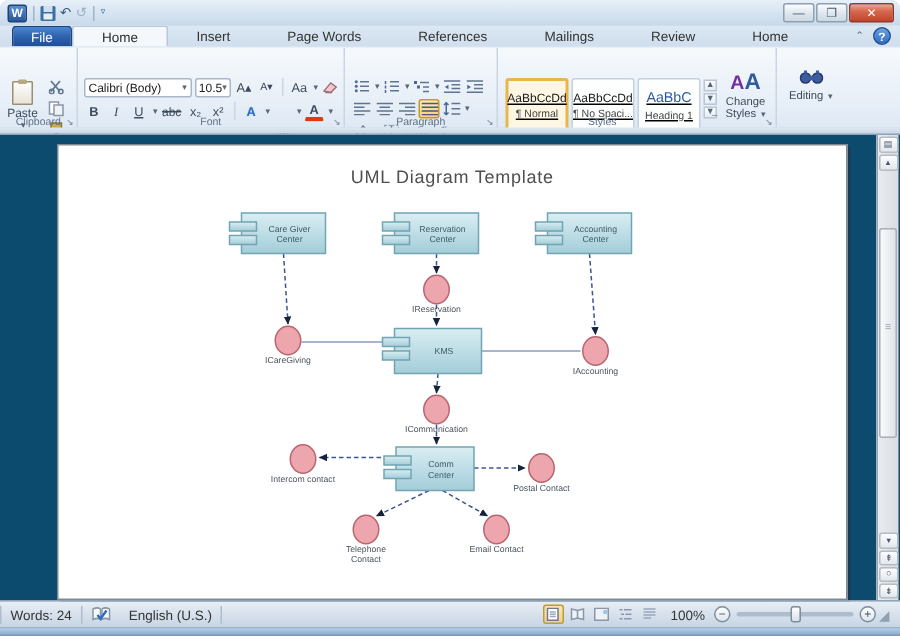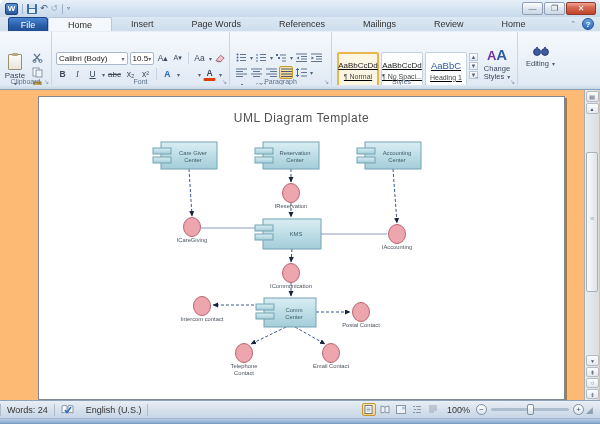--- a/index.html
+++ b/index.html
@@ -103,21 +103,21 @@
   .cs-label { font-size:7.5px; color:#3c4a5c; text-align:center; line-height:8px; margin-top:2px; }
 
   
   .g-edit { width:44px; border-right:none; display:flex; flex-direction:column; align-items:center; padding-top:4px; }
   .edit-label { font-size:7.5px; color:#3c4a5c; margin-top:2px; }
 
   .ribbon-bottom { position:absolute; left:0; top:85px; width:600px; height:5px;
     background:linear-gradient(#dfe9f4,#c9d6e4); border-bottom:1px solid #8fa3b8; }
 
   
-  .docarea { position:absolute; left:0; top:90px; width:600px; height:310px; background:#fdba74;padding-left:11px; }
+  .docarea { position:absolute; left:0; top:90px; width:600px; height:310px; background:#0c4a6e;padding-left:11px; }
   .page { position:absolute; left:38px; top:6px; width:527px; height:304px; background:#fff;
     border:1px solid #828890; box-shadow:2px 2px 0 rgba(40,44,50,.45); }
   .doc-title { position:absolute; left:0; top:14px; width:100%; text-align:center;
     font-size:12px; color:#4f4f4f; letter-spacing:.5px; }
   #diagram-svg { position:absolute; left:0; top:0; width:527px; height:304px; }
 
   
   .vscroll { position:absolute; right:1px; top:0; width:15px; height:310px;
     background:linear-gradient(90deg,#e9ecf0,#d9dde2); border-left:1px solid #aab0b8;
     display:flex; flex-direction:column; align-items:center; }

